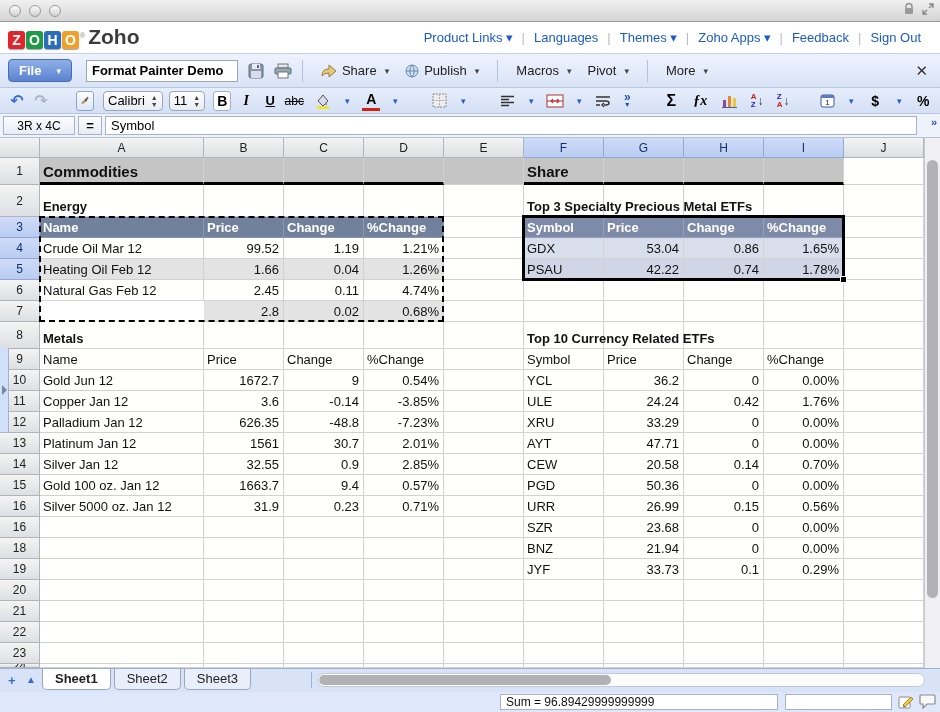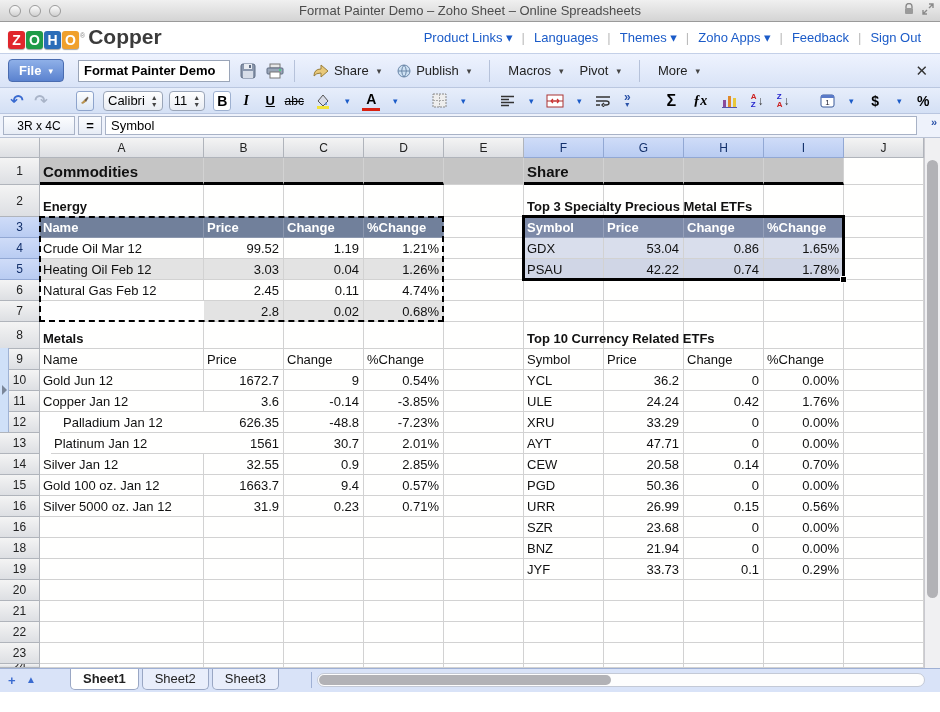--- a/index.html
+++ b/index.html
@@ -26,21 +26,21 @@
   .nav-links { position:absolute; right:10px; top:8px; display:flex; align-items:center; font-size:13px; }
   .nav-link { color:#1b5bc8; margin:0 9px; cursor:pointer; white-space:nowrap; }
   .nav-sep { color:#bbb; }
   .dd { font-size:9px; color:#1b5bc8; margin-left:3px; }
 
   
   .toolbar1 { position:absolute; top:53px; left:0; width:940px; height:35px;
     background:linear-gradient(#eef3fe,#d9e3f7); border-top:1px solid #c4d0e8; border-bottom:1px solid #bac7e0;
     display:flex; align-items:center; font-size:13px; color:#222; }
   .file-btn { margin-left:8px; background:linear-gradient(#8fb0e8,#5a82cf); border:1px solid #4a6cb0; border-radius:4px;
-    color:#fff; font-weight:bold; padding:3px 10px; display:flex; align-items:center; gap:4px; }
+    color:#fff; font-weight:bold; padding:3px 10px; display:flex; align-items:center; gap:12px; }
   .file-btn .dd { color:#fff; }
   .doc-name { margin-left:14px; width:152px; height:22px; border:1px solid #9aa5b8; background:#fff;
     font-weight:bold; font-size:13px; padding:0 5px; font-family:"Liberation Sans",sans-serif; }
   .tb-ico { margin-left:10px; display:inline-flex; align-items:center; }
   .vsep { width:1px; height:22px; background:#b6c2da; margin:0 10px; }
   .menu-item { display:flex; align-items:center; gap:5px; margin:0 8px; white-space:nowrap; }
   .menu-item .dd { color:#444; }
   .close-x { position:absolute; right:12px; font-size:15px; font-weight:bold; color:#333; }
 
   
@@ -110,21 +110,21 @@
   .vscroll { position:absolute; top:138px; left:924px; width:16px; height:530px; background:#f0f0f2; border-left:1px solid #c9c9cf; }
   .vthumb { position:absolute; left:2px; width:11px; border-radius:6px; background:#b2b2b6; }
 
   
   .tabbar { position:absolute; top:668px; left:0; width:940px; height:24px; background:#d9e3f8; border-top:1px solid #9fb0d4; }
   .tab-plus { position:absolute; left:8px; top:4px; color:#3a6bd0; font-weight:bold; font-size:13px; }
   .tab-up { position:absolute; left:26px; top:5px; color:#3a6bd0; font-size:10px; }
   .tabs { position:absolute; left:42px; top:0px; display:flex; gap:3px; }
   .tab { height:21px; padding:2px 12px; font-size:13px; border:1px solid #9aa7c4; border-top:none;
     border-radius:0 0 5px 5px; background:#e9eefb; color:#222; }
-  .tab.active { background:#fff; font-weight:bold;margin-left:28px; }
+  .tab.active { background:#fff; font-weight:bold; }
   .tab-divider { position:absolute; left:311px; top:3px; width:1px; height:16px; background:#9fb0d4; }
   .hscroll { position:absolute; left:317px; top:4px; width:608px; height:14px; background:#fdfdfd; border:1px solid #c3c9d6; border-radius:7px; }
   .hthumb { position:absolute; left:1px; top:1px; width:292px; height:10px; background:#b2b2b6; border-radius:5px; }
 
   
   .statusbar { position:absolute; top:692px; left:0; width:940px; height:20px; background:#dfe8fb; }
   .sumbox { position:absolute; left:500px; top:2px; width:278px; height:16px; background:#fff; border:1px solid #a8b2c6;
     font-size:12px; padding:0 5px; color:#111; font-family:"Liberation Sans",sans-serif; }
   .emptybox { position:absolute; left:785px; top:2px; width:107px; height:16px; background:#fff; border:1px solid #a8b2c6; }
   .sb-ico { position:absolute; top:2px; }
@@ -135,21 +135,20 @@
 <body>
 
 <div class="window">
 
   <div class="titlebar">
     <div class="tl-dots">
       <div class="tl-dot"></div>
       <div class="tl-dot"></div>
       <div class="tl-dot"></div>
     </div>
-    <div class="tb-title">Format Painter Demo – Zoho Sheet – Online Spreadsheets</div>
     <div class="tb-right">
       <span>
         <svg width="10" height="12" viewBox="0 0 10 12">
             <path d="M2 5 V3.5 A3 3 0 0 1 8 3.5 V5" fill="none" stroke="#8a8a8a" stroke-width="1.4"></path>
             <rect x="1" y="5" width="8" height="6" rx="1" fill="#9a9a9a"></rect>
           </svg>
       </span>
       <span>
         <svg width="12" height="12" viewBox="0 0 12 12">
             <path d="M7 1 h4 v4 M11 1 L7 5 M5 11 H1 V7 M1 11 L5 7" fill="none" stroke="#8a8a8a" stroke-width="1.4"></path>
@@ -160,21 +159,21 @@
 
   <div class="navbar">
     <div class="logo">
       <div class="logo-tiles" id="logo-tiles">
           <span class="tile" style="background: rgb(224, 38, 44);">Z</span>
           <span class="tile" style="background: rgb(31, 155, 72);">O</span>
           <span class="tile" style="background: rgb(42, 109, 184);">H</span>
           <span class="tile" style="background: rgb(240, 160, 44);">O</span>
         </div>
       <span class="reg">®</span>
-      <span class="brand">Copper</span>
+      <span class="brand">Zoho</span>
     </div>
     <div class="nav-links" id="nav-links">
         <span class="nav-link">Product Links ▾</span>
         <span class="nav-sep">|</span>
         <span class="nav-link">Languages</span>
         <span class="nav-sep">|</span>
         <span class="nav-link">Themes ▾</span>
         <span class="nav-sep">|</span>
         <span class="nav-link">Zoho Apps ▾</span>
         <span class="nav-sep">|</span>
@@ -432,21 +431,21 @@
       <div class="cell num" style="left: 204px; top: 100px; width: 80px; height: 21px; text-align: center;">99.52</div>
       <div class="cell num" style="left: 284px; top: 100px; width: 80px; height: 21px;">1.19</div>
       <div class="cell num" style="left: 364px; top: 100px; width: 80px; height: 21px;">1.21%</div>
       <div class="cell" style="left: 444px; top: 100px; width: 80px; height: 21px;"></div>
       <div class="cell selA" style="left: 524px; top: 100px; width: 80px; height: 21px;">GDX</div>
       <div class="cell selA num" style="left: 604px; top: 100px; width: 80px; height: 21px;">53.04</div>
       <div class="cell selA num" style="left: 684px; top: 100px; width: 80px; height: 21px; text-align: right;">0.86</div>
       <div class="cell selA num" style="left: 764px; top: 100px; width: 80px; height: 21px;">1.65%</div>
       <div class="cell" style="left: 844px; top: 100px; width: 80px; height: 21px;"></div>
       <div class="cell band" style="left: 40px; top: 121px; width: 164px; height: 21px;">Heating Oil Feb 12</div>
-      <div class="cell band num" style="left: 204px; top: 121px; width: 80px; height: 21px;">3.03</div>
+      <div class="cell band num" style="left: 204px; top: 121px; width: 80px; height: 21px;">1.66</div>
       <div class="cell band num" style="left: 284px; top: 121px; width: 80px; height: 21px;">0.04</div>
       <div class="cell band num" style="left: 364px; top: 121px; width: 80px; height: 21px;">1.26%</div>
       <div class="cell" style="left: 444px; top: 121px; width: 80px; height: 21px;"></div>
       <div class="cell selB" style="left: 524px; top: 121px; width: 80px; height: 21px;">PSAU</div>
       <div class="cell selB num" style="left: 604px; top: 121px; width: 80px; height: 21px;">42.22</div>
       <div class="cell selB num" style="left: 684px; top: 121px; width: 80px; height: 21px;">0.74</div>
       <div class="cell selB num" style="left: 764px; top: 121px; width: 80px; height: 21px;">1.78%</div>
       <div class="cell" style="left: 844px; top: 121px; width: 80px; height: 21px;"></div>
       <div class="cell" style="left: 40px; top: 142px; width: 164px; height: 21px;">Natural Gas Feb 12</div>
       <div class="cell num" style="left: 204px; top: 142px; width: 80px; height: 21px;">2.45</div>
@@ -500,31 +499,31 @@
       <div class="cell" style="left: 40px; top: 253px; width: 164px; height: 21px;">Copper Jan 12</div>
       <div class="cell num" style="left: 204px; top: 253px; width: 80px; height: 21px;">3.6</div>
       <div class="cell num" style="left: 284px; top: 253px; width: 80px; height: 21px;">-0.14</div>
       <div class="cell num" style="left: 364px; top: 253px; width: 80px; height: 21px;">-3.85%</div>
       <div class="cell" style="left: 444px; top: 253px; width: 80px; height: 21px;"></div>
       <div class="cell" style="left: 524px; top: 253px; width: 80px; height: 21px;">ULE</div>
       <div class="cell num" style="left: 604px; top: 253px; width: 80px; height: 21px;">24.24</div>
       <div class="cell num" style="left: 684px; top: 253px; width: 80px; height: 21px;">0.42</div>
       <div class="cell num" style="left: 764px; top: 253px; width: 80px; height: 21px; text-align: right;">1.76%</div>
       <div class="cell" style="left: 844px; top: 253px; width: 80px; height: 21px;"></div>
-      <div class="cell" style="left: 40px; top: 274px; width: 164px; height: 21px; margin-left: 20px;">Palladium Jan 12</div>
+      <div class="cell" style="left: 40px; top: 274px; width: 164px; height: 21px;">Palladium Jan 12</div>
       <div class="cell num" style="left: 204px; top: 274px; width: 80px; height: 21px;">626.35</div>
       <div class="cell num" style="left: 284px; top: 274px; width: 80px; height: 21px;">-48.8</div>
       <div class="cell num" style="left: 364px; top: 274px; width: 80px; height: 21px;">-7.23%</div>
       <div class="cell" style="left: 444px; top: 274px; width: 80px; height: 21px;"></div>
       <div class="cell" style="left: 524px; top: 274px; width: 80px; height: 21px;">XRU</div>
       <div class="cell num" style="left: 604px; top: 274px; width: 80px; height: 21px;">33.29</div>
       <div class="cell num" style="left: 684px; top: 274px; width: 80px; height: 21px;">0</div>
       <div class="cell num" style="left: 764px; top: 274px; width: 80px; height: 21px;">0.00%</div>
       <div class="cell" style="left: 844px; top: 274px; width: 80px; height: 21px;"></div>
-      <div class="cell" style="left: 40px; top: 295px; width: 164px; height: 21px; margin-left: 11px;">Platinum Jan 12</div>
+      <div class="cell" style="left: 40px; top: 295px; width: 164px; height: 21px;">Platinum Jan 12</div>
       <div class="cell num" style="left: 204px; top: 295px; width: 80px; height: 21px;">1561</div>
       <div class="cell num" style="left: 284px; top: 295px; width: 80px; height: 21px;">30.7</div>
       <div class="cell num" style="left: 364px; top: 295px; width: 80px; height: 21px;">2.01%</div>
       <div class="cell" style="left: 444px; top: 295px; width: 80px; height: 21px;"></div>
       <div class="cell" style="left: 524px; top: 295px; width: 80px; height: 21px;">AYT</div>
       <div class="cell num" style="left: 604px; top: 295px; width: 80px; height: 21px;">47.71</div>
       <div class="cell num" style="left: 684px; top: 295px; width: 80px; height: 21px;">0</div>
       <div class="cell num" style="left: 764px; top: 295px; width: 80px; height: 21px;">0.00%</div>
       <div class="cell" style="left: 844px; top: 295px; width: 80px; height: 21px;"></div>
       <div class="cell" style="left: 40px; top: 316px; width: 164px; height: 21px;">Silver Jan 12</div>
@@ -656,14 +655,30 @@
         <div class="tab active">Sheet1</div>
         <div class="tab">Sheet2</div>
         <div class="tab">Sheet3</div>
       </div>
     <div class="tab-divider"></div>
     <div class="hscroll">
       <div class="hthumb"></div>
     </div>
   </div>
 
+  <div class="statusbar">
+    <input class="sumbox" readonly="" value="Sum = 96.89429999999999" style="">
+    <div class="emptybox"></div>
+    <span class="sb-ico" style="right:26px">
+      <svg width="16" height="15" viewBox="0 0 16 15">
+          <rect x="1" y="3" width="11" height="11" rx="1" fill="#fff" stroke="#888"></rect>
+          <path d="M5 11 L13 3 L15 5 L7 13 Z" fill="#f0c83a" stroke="#a8862a"></path>
+          <path d="M5 11 L5.6 13.4 L7 13 Z" fill="#555"></path>
+        </svg>
+    </span>
+    <span class="sb-ico" style="right:4px">
+      <svg width="17" height="15" viewBox="0 0 17 15">
+          <path d="M2 1 H15 Q16 1 16 2 V9 Q16 10 15 10 H8 L4 14 V10 H2 Q1 10 1 9 V2 Q1 1 2 1 Z" fill="#f8f8f8" stroke="#8a8a8a" stroke-width="1.2"></path>
+        </svg>
+    </span>
+  </div>
 
 </div>
 
 </body></html>

